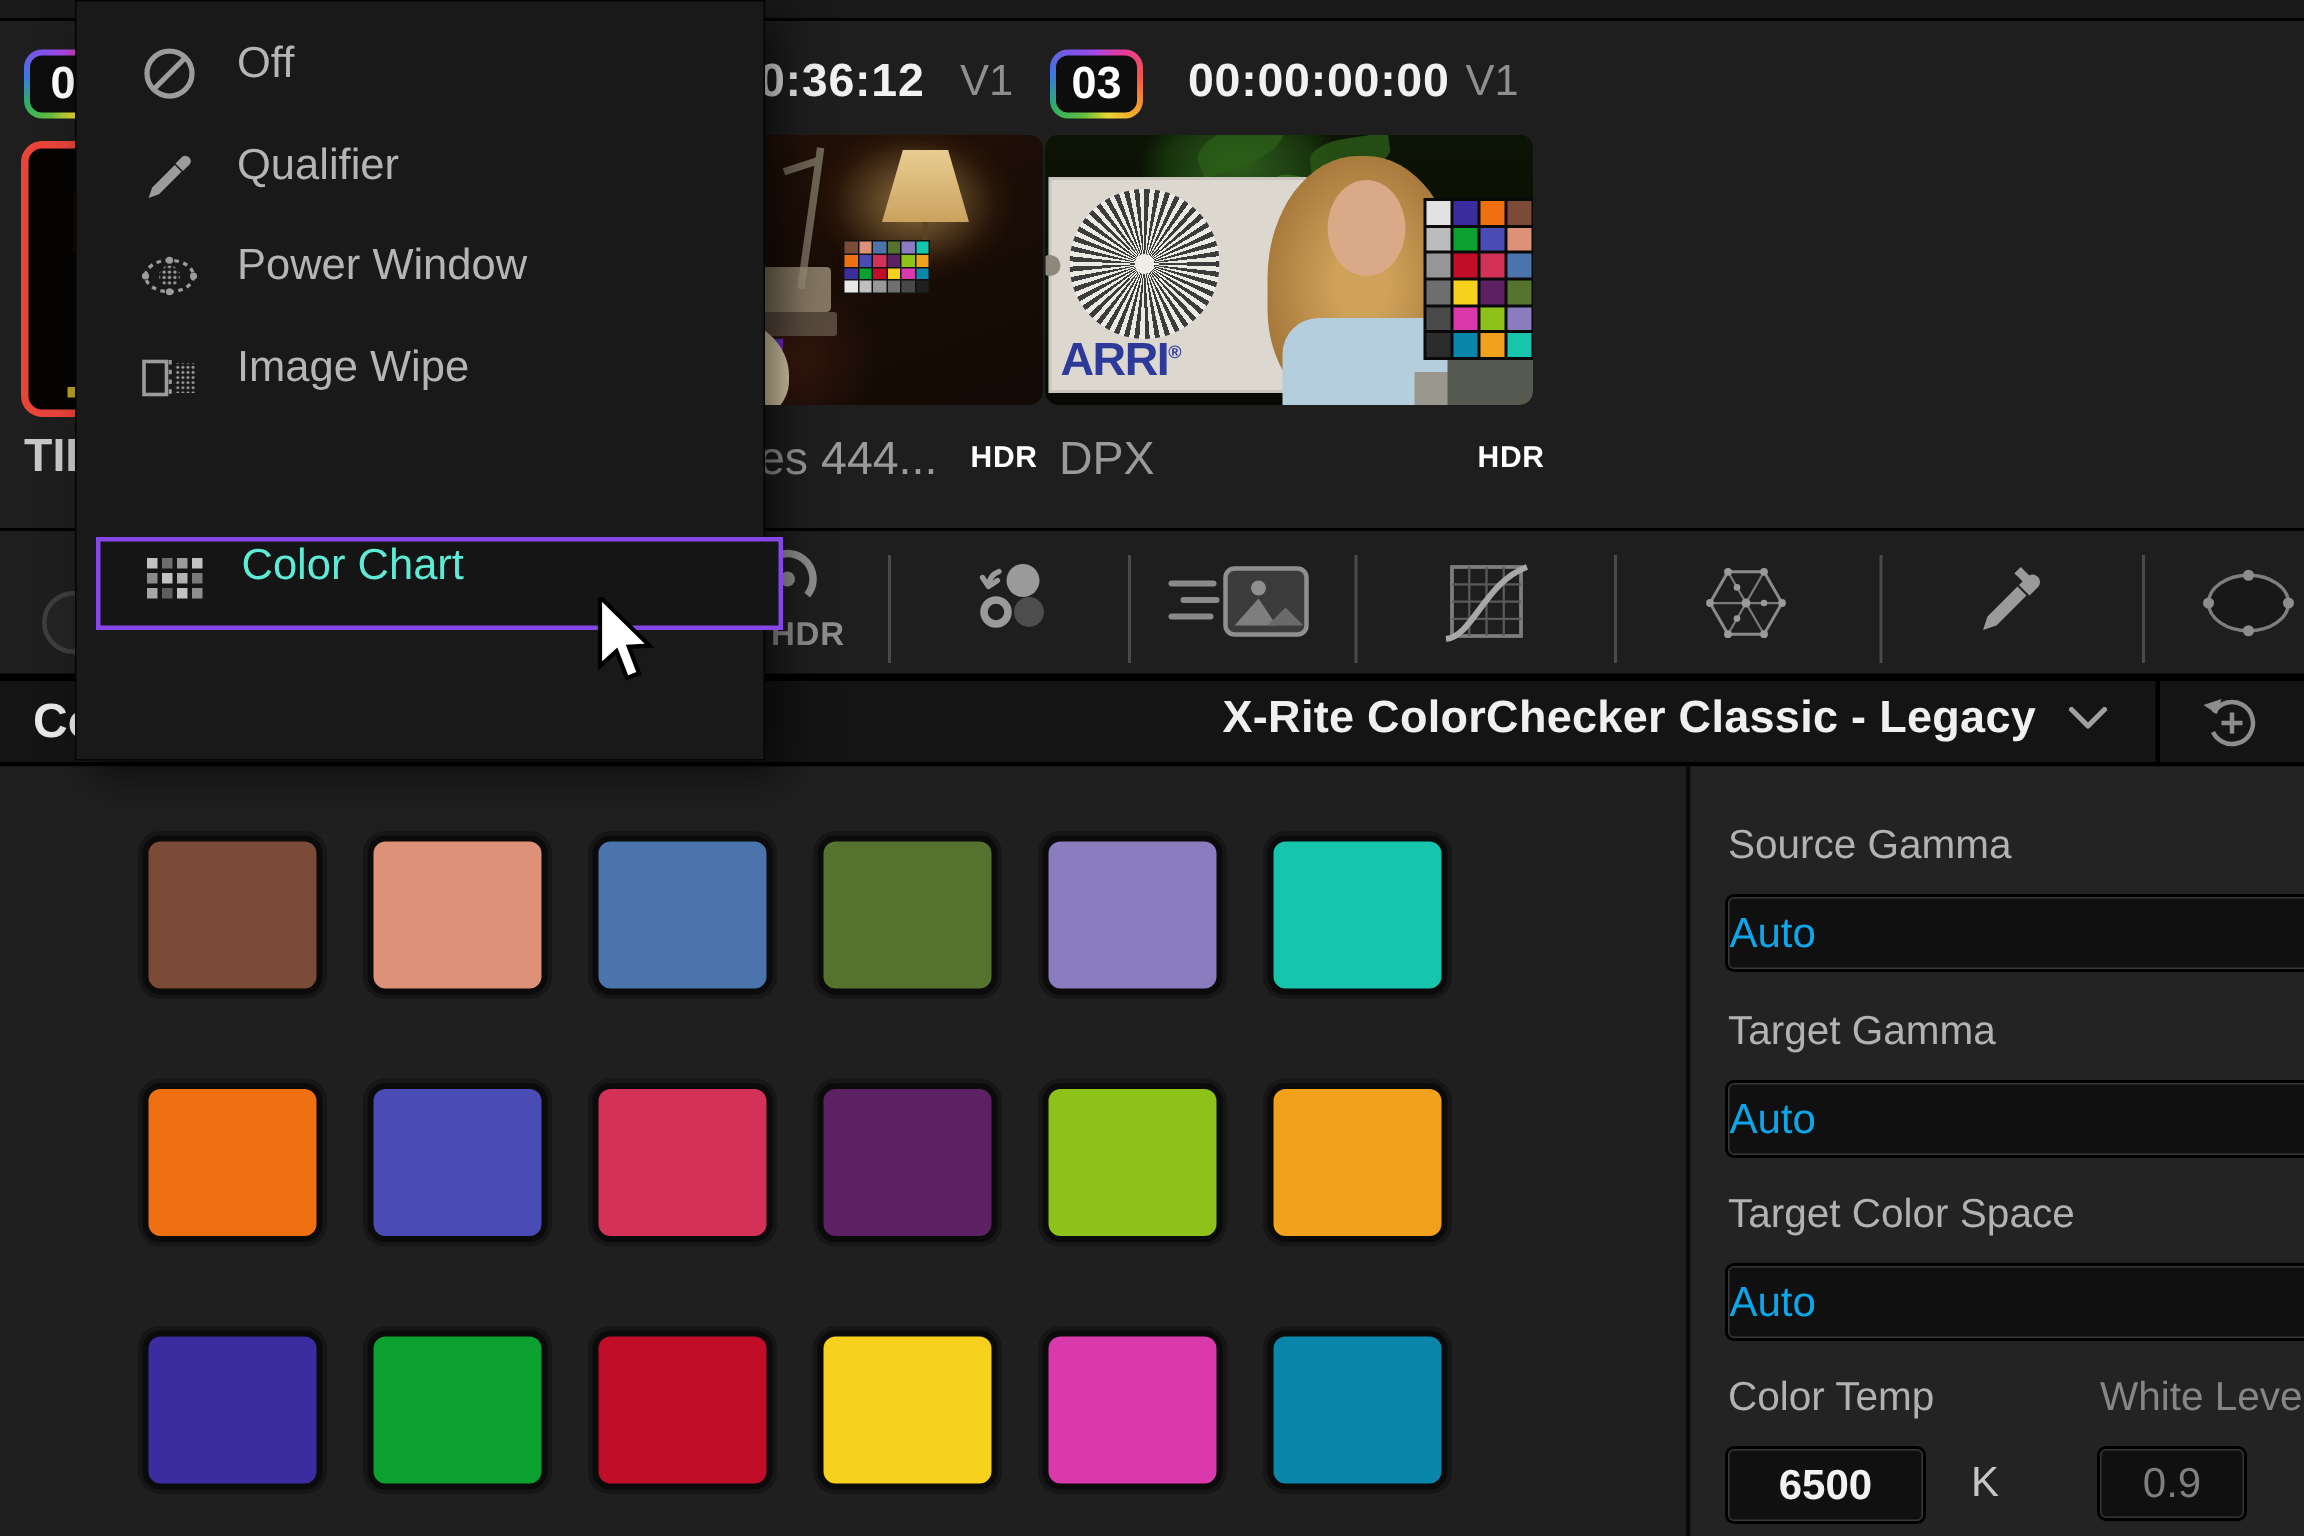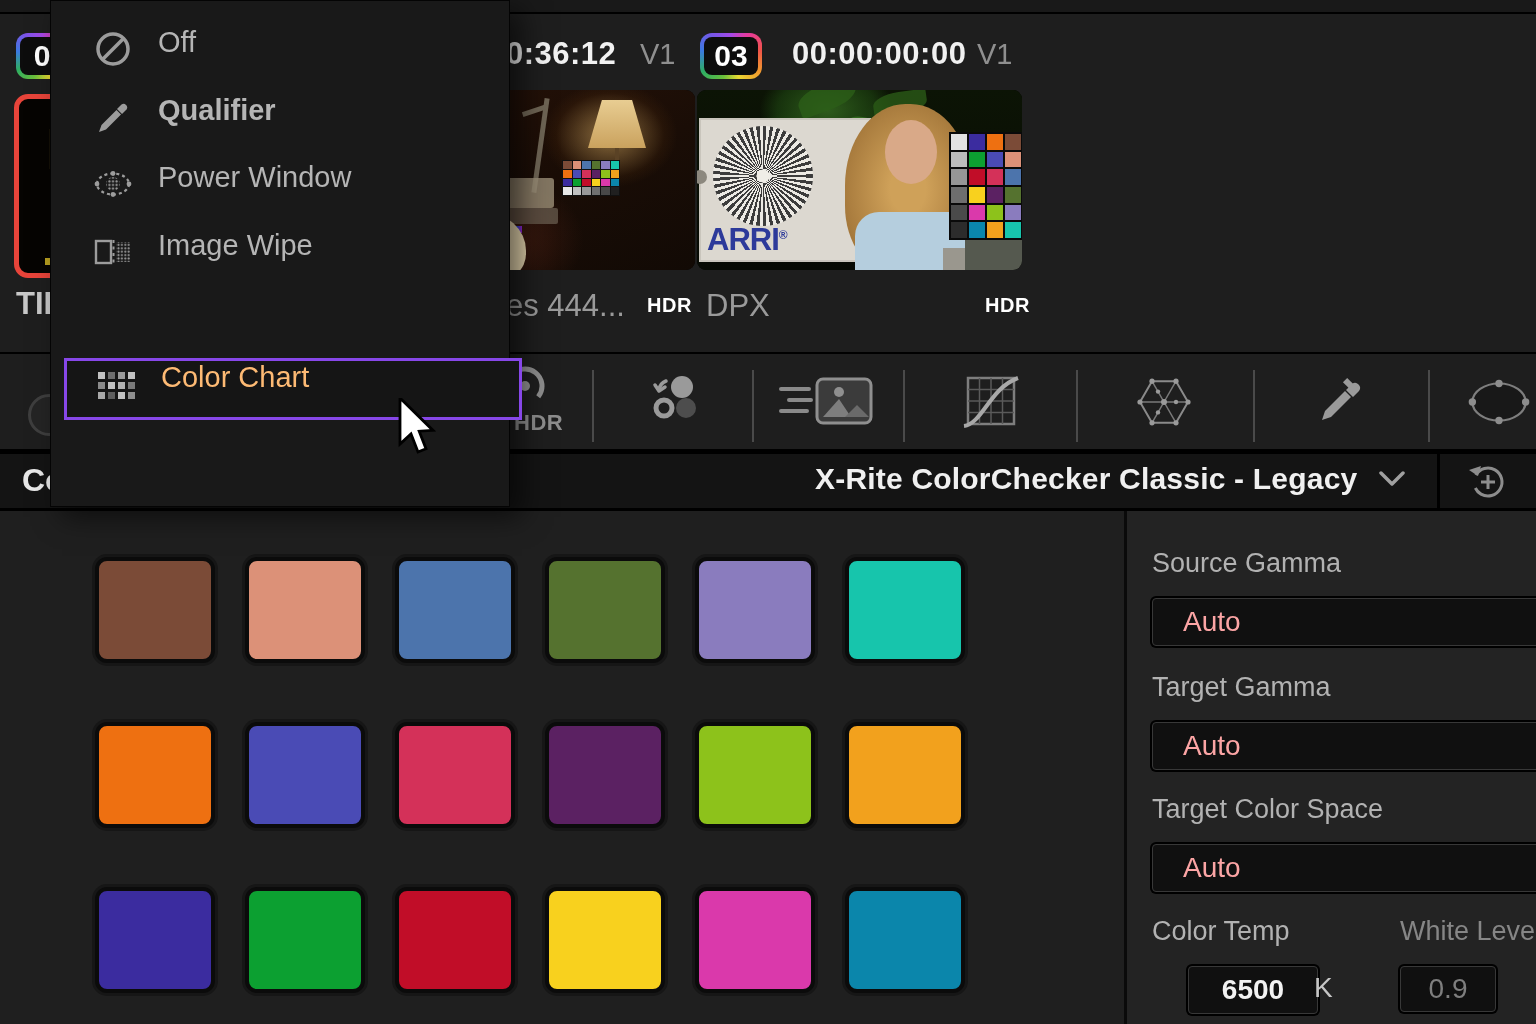--- a/index.html
+++ b/index.html
@@ -109,35 +109,35 @@
   .main-divider{left:1124px;top:511px;width:3px;height:513px;background:#0a0a0a;}
   .main-right{left:1127px;top:511px;width:409px;height:513px;background:#232323;}
 
   .swatch{position:absolute;width:120px;height:106px;border-radius:12px;
     border:4px solid #0b0b0b;box-sizing:border-box;box-shadow:0 0 0 3px #161616;}
 
   .set-label{font-size:27px;color:#b2b2b2;}
   .set-label.dim{color:#868686;}
   .field{background:#101010;border:1px solid #383838;border-radius:4px;box-sizing:border-box;
     box-shadow:0 0 0 2px #000;display:flex;align-items:center;}
-  .field .val{font-size:28px;color:#fca5a5;padding-left:30px;}
+  .field .val{font-size:28px;color:#0ea5e9;}
   .field.center .val{padding:0;width:100%;text-align:center;}
   .field .bright{color:#f2f2f2;font-weight:600;}
   .field .dimval{color:#7e7e7e;}
   .unit{font-size:28px;color:#c6c6c6;}
 
   
   .menu{left:50px;top:0;width:460px;height:507px;background:#191919;
     border:1px solid #040404;box-sizing:border-box;z-index:10;
     box-shadow:12px 10px 26px rgba(0,0,0,.55);}
   .menu-item{position:absolute;left:13px;width:100%;height:56px;display:flex;}
   .mi-icon{width:46px;height:46px;margin-left:26px;display:flex;align-items:center;justify-content:center;flex:none;}
   .mi-label{font-size:29px;color:#b5b5b5;margin-left:22px;white-space:nowrap;}
   .menu-item.selected-box{border:3px solid #8747e8;height:62px;box-sizing:border-box;background:#151515;}
-  .menu-item.selected-box .mi-label{color:#fdba74;}
+  .menu-item.selected-box .mi-label{color:#5eead4;}
 
   .cursor{z-index:60;}
   svg text{user-select:none;}
 </style>
 </head>
 <body>
 
 <div class="abs tl-dark"></div>
 <div class="abs top-strip" style="top:14px;height:338px;"></div>
 <div class="abs top-line"></div>
@@ -395,41 +395,41 @@
   <span class="val">Auto</span>
 </div>
 
 <div class="abs set-label" style="left:1152px;top:794px;">Target Color Space</div>
 <div class="abs field" style="left:1152px;top:844px;width:400px;height:48px;">
   <span class="val">Auto</span>
 </div>
 
 <div class="abs set-label" style="left:1152px;top:916px;">Color Temp</div>
 <div class="abs set-label dim" style="left:1400px;top:916px;white-space:nowrap;">White Level</div>
-<div class="abs field center" style="left:1152px;top:966px;width:130px;height:48px;margin-left:36px;">
+<div class="abs field center" style="left:1152px;top:966px;width:130px;height:48px;">
   <span class="val bright">6500</span>
 </div>
 <div class="abs unit" style="left:1314px;top:972px;">K</div>
 <div class="abs field center" style="left:1400px;top:966px;width:96px;height:46px;">
   <span class="val dimval">0.9</span>
 </div>
 
 <div class="abs menu">
 
   <div class="menu-item" style="top:25px;">
     <span class="mi-icon">
       <svg width="44" height="44" viewBox="0 0 44 44">
         <circle cx="22" cy="22" r="15" fill="none" stroke="#9c9c9c" stroke-width="3.5"></circle>
         <line x1="11.5" y1="32.5" x2="32.5" y2="11.5" stroke="#9c9c9c" stroke-width="3.5"></line>
       </svg>
     </span>
     <span class="mi-label">Off</span>
   </div>
 
-  <div class="menu-item" style="top:93px;font-weight:bold;">
+  <div class="menu-item" style="top:93px;">
     <span class="mi-icon">
       <svg width="44" height="44" viewBox="0 0 44 44">
         <path d="M8 37 l2.5-7 15-15 4.5 4.5 -15 15 -7 2.5z" fill="#9c9c9c"></path>
         <path d="M26 14 l4.5-4.5 a3.6 3.6 0 0 1 5 5 L31 19 z" fill="#9c9c9c"></path>
       </svg>
     </span>
     <span class="mi-label">Qualifier</span>
   </div>
 
   <div class="menu-item" style="top:228px;">

